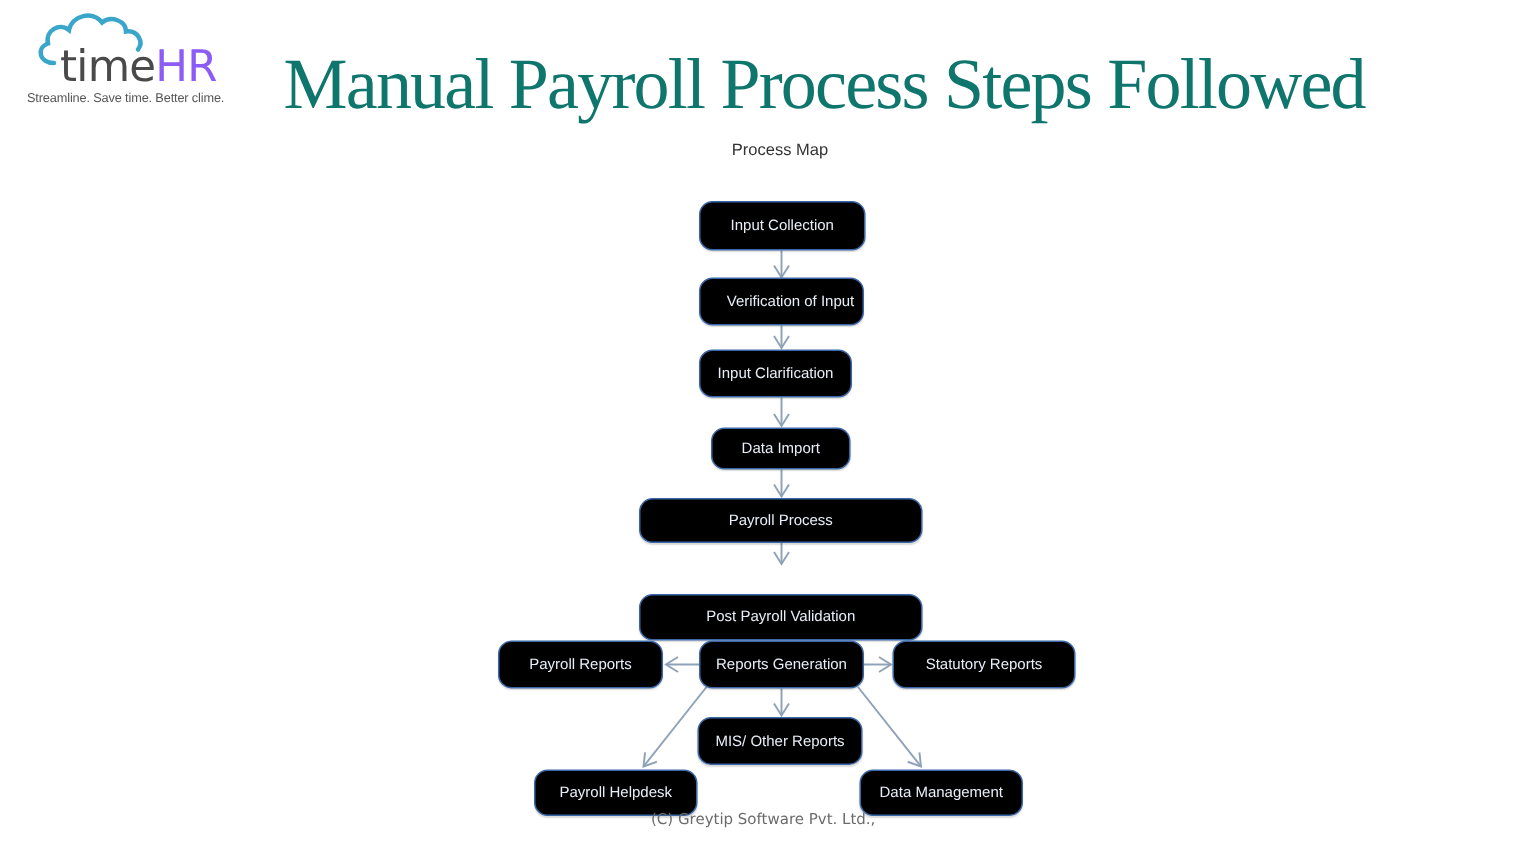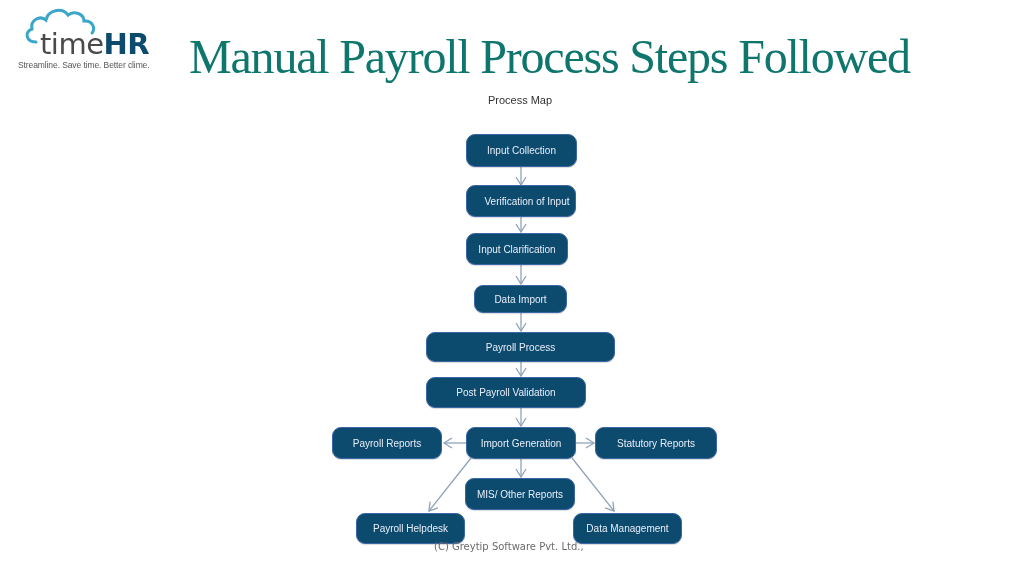--- a/index.html
+++ b/index.html
@@ -26,21 +26,21 @@
       position: absolute;
       left: 26px;
       top: 22px;
       font-family: "DejaVu Sans", sans-serif;
       font-size: 29px;
       letter-spacing: -0.5px;
       line-height: 32px;
       white-space: nowrap;
     }
     .logo-word .grey { color: #4a4a4a; }
-    .logo-word .hr { color: #0c4a6e; font-weight: bold; }
+    .logo-word .hr { color: #8b5cf6; font-weight: normal; }
     .logo-tagline {
       position: absolute;
       left: 4px;
       top: 54px;
       font-size: 8.5px;
       color: #555;
       white-space: nowrap;
       letter-spacing: -0.1px;
     }
     .slide-title {
@@ -67,21 +67,21 @@
       position: absolute;
       left: 0;
       top: 0;
       width: 1024px;
       height: 576px;
       pointer-events: none;
     }
     .node {
       position: absolute;
       box-sizing: border-box;
-      background: #0c4a6e;
+      background: #000000;
       border: 1.5px solid #3a67a6;
       border-radius: 9px;
       color: #e8eef8;
       font-size: 10px;
       display: flex;
       align-items: center;
       justify-content: center;
       text-align: center;
       white-space: nowrap;
       box-shadow: 0 1px 1px rgba(0,0,0,0.15);
@@ -132,21 +132,21 @@
     <line x1="471" y1="458" x2="429" y2="511" marker-end="url(#arrow)"></line>
     <line x1="572" y1="458" x2="614" y2="511" marker-end="url(#arrow)"></line>
   </g>
 </svg>
 
 <div class="node" style="left:466px; top:134px; width:111px; height:33px;">Input Collection</div>
 <div class="node" style="left:466px; top:185px; width:110px; height:32px;padding-left:12px;">Verification of Input</div>
 <div class="node" style="left:466px; top:233px; width:102px; height:32px;">Input Clarification</div>
 <div class="node" style="left:474px; top:285px; width:93px; height:28px;">Data Import</div>
 <div class="node" style="left:426px; top:332px; width:189px; height:30px;">Payroll Process</div>
-<div class="node" style="left:426px; top:377px; width:160px; height:31px;">Post Payroll Validation</div>
-<div class="node" style="left:466px; top:427px; width:110px; height:32px;">Import Generation</div>
+<div class="node" style="left:426px; top:396px; width:189px; height:31px;">Post Payroll Validation</div>
+<div class="node" style="left:466px; top:427px; width:110px; height:32px;">Reports Generation</div>
 <div class="node" style="left:332px; top:427px; width:110px; height:32px;">Payroll Reports</div>
 <div class="node" style="left:595px; top:427px; width:122px; height:32px;">Statutory Reports</div>
 <div class="node" style="left:465px; top:478px; width:110px; height:32px;">MIS/ Other Reports</div>
 <div class="node" style="left:356px; top:513px; width:109px; height:31px;">Payroll Helpdesk</div>
 <div class="node" style="left:573px; top:513px; width:109px; height:31px;">Data Management</div>
 
 <div class="footer">(C) Greytip Software Pvt. Ltd.,</div>
 
 </body></html>

